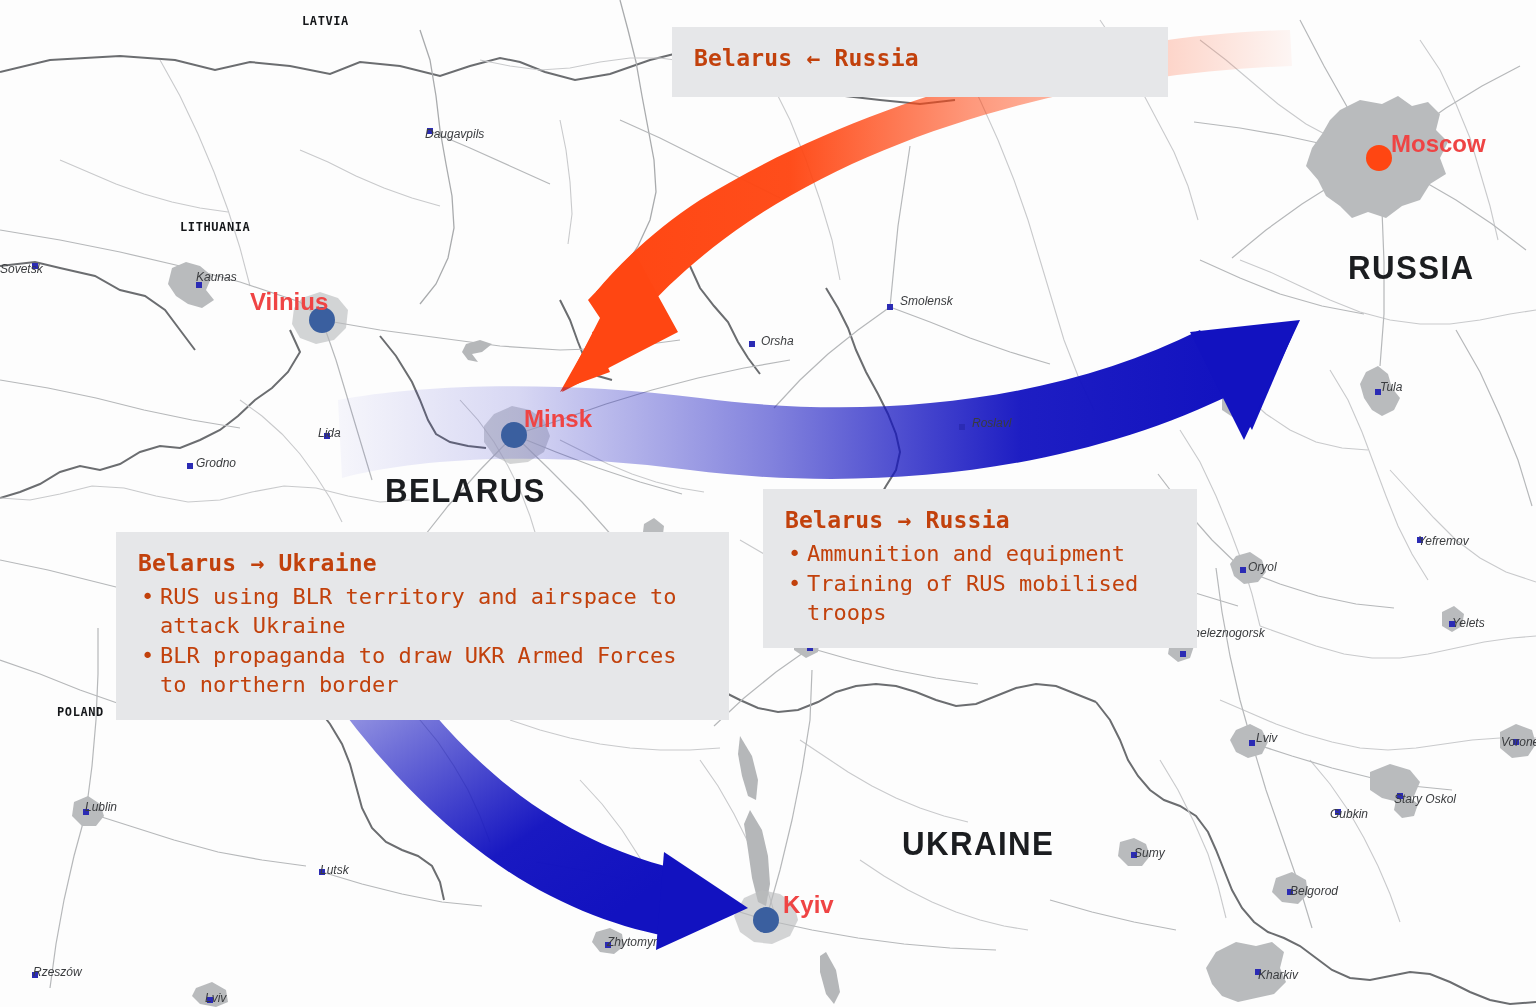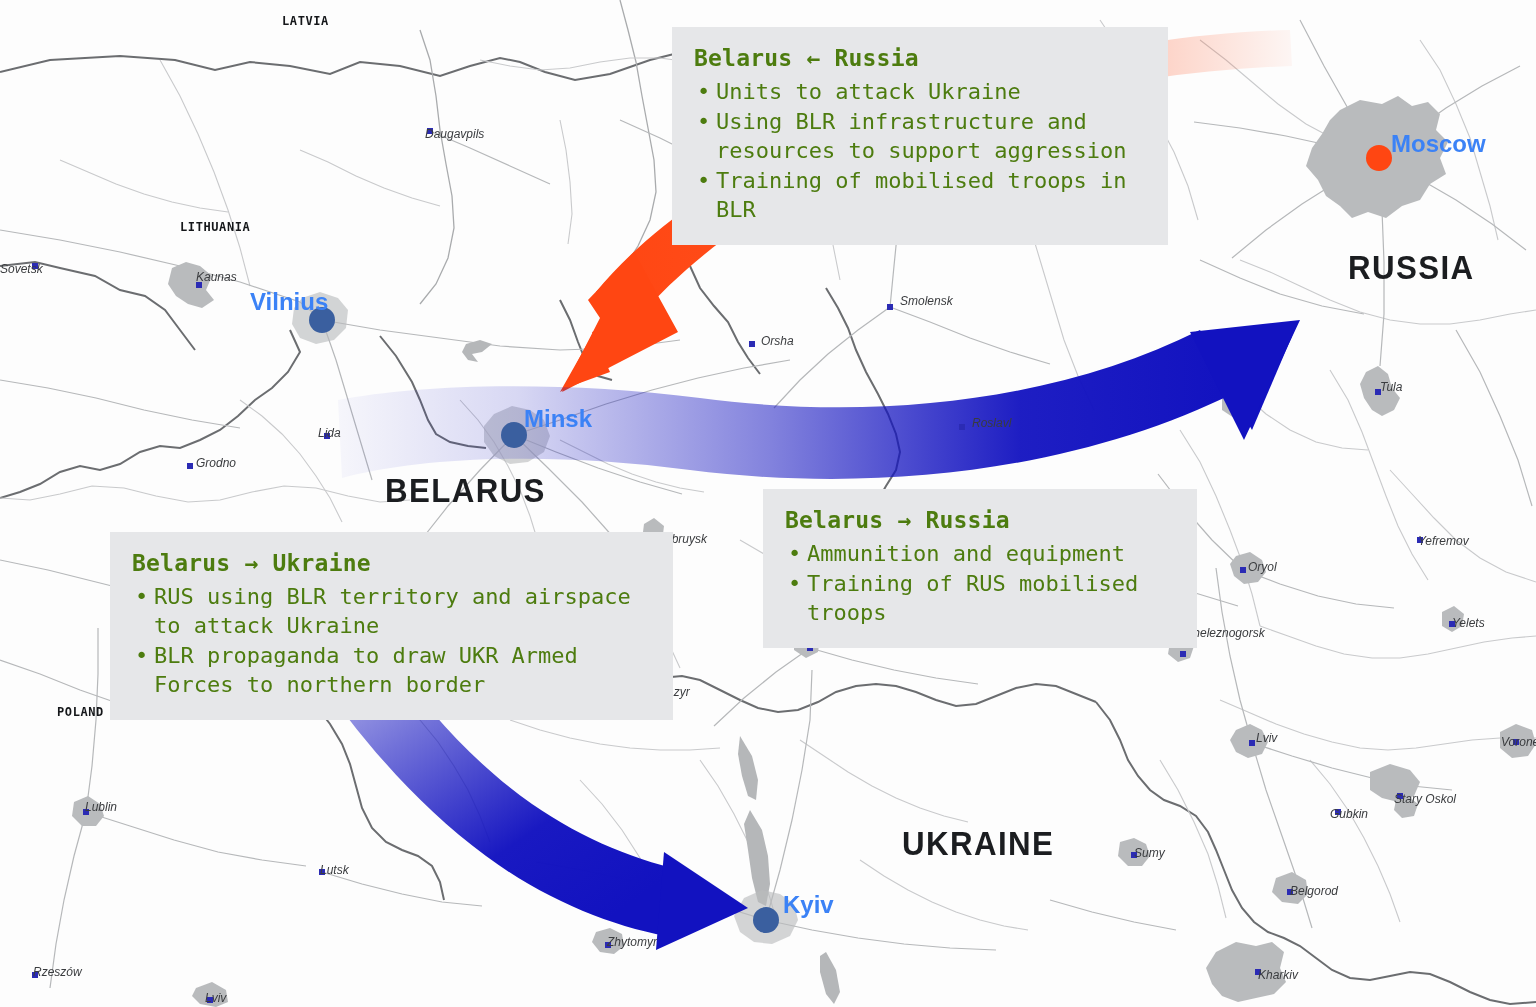--- a/index.html
+++ b/index.html
@@ -50,21 +50,21 @@
     font-size: 34px;
     letter-spacing: 1.5px;
     color: #1b1d20;
     transform: scaleX(0.92);
     transform-origin: left center;
   }
   .lbl-city-major {
     font-family: "Liberation Sans", sans-serif;
     font-weight: bold;
     font-size: 24px;
-    color: #3b82f6;
+    color: #ef4444;
   }
   .lbl-city-minor {
     font-family: "Liberation Sans", sans-serif;
     font-style: italic;
     font-size: 12px;
     color: #3a3c3f;
   }
 
   
   .dot-major {
@@ -87,21 +87,21 @@
     background: #2b2bb4;
     transform: translate(-50%, -50%);
   }
 
   
   .callout {
     position: absolute;
     background: #e6e7e9;
     padding: 18px 22px 20px 22px;
     font-family: "DejaVu Sans Mono", monospace;
-    color: #4d7c0f;
+    color: #c2410c;
   }
   .callout-title {
     font-weight: bold;
     font-size: 23px;
     letter-spacing: 0.2px;
     margin-bottom: 6px;
     white-space: nowrap;
   }
   .callout ul {
     margin: 0;
@@ -329,21 +329,21 @@
                L690,872
                C640,862 584,840 532,804
                C438,738 368,636 320,536
                Z"></path>
       <path fill="#1212c0" d="M744,906 L668,860 L660,944 Z"></path>
       <path fill="#1212c0" d="M748,908 L664,852 L656,950 Z"></path>
     </g>
   </svg>
 
   <div id="layer-countries-minor">
-      <div class="maplabel lbl-country-small" style="left: 282px; top: 14px;">LATVIA</div>
+      <div class="maplabel lbl-country-small" style="left: 302px; top: 14px;">LATVIA</div>
       <div class="maplabel lbl-country-small" style="left: 180px; top: 220px;">LITHUANIA</div>
       <div class="maplabel lbl-country-small" style="left: 57px; top: 705px;">POLAND</div>
     </div>
   <div id="layer-countries-major">
       <div class="maplabel lbl-country-big" style="left: 385px; top: 471px;">BELARUS</div>
       <div class="maplabel lbl-country-big" style="left: 1348px; top: 248px;">RUSSIA</div>
       <div class="maplabel lbl-country-big" style="left: 902px; top: 824px;">UKRAINE</div>
     </div>
   <div id="layer-cities-minor">
       <div class="dot-minor" style="left: 35px; top: 266px;"></div>
@@ -409,28 +409,23 @@
       <div class="dot-major" style="left: 322px; top: 320px;"></div>
       <div class="dot-major" style="left: 766px; top: 920px;"></div>
       <div class="maplabel lbl-city-major" style="left: 1391px; top: 130px;">Moscow</div>
       <div class="maplabel lbl-city-major" style="left: 524px; top: 405px;">Minsk</div>
       <div class="maplabel lbl-city-major" style="left: 250px; top: 288px;">Vilnius</div>
       <div class="maplabel lbl-city-major" style="left: 783px; top: 891px;">Kyiv</div>
     </div>
 
   <div class="callout" id="callout-0" style="left:672px; top:27px; width:496px;">
     <div class="callout-title">Belarus ← Russia</div>
-    <ul>
-        <li>Units to attack Ukraine</li>
-        <li>Using BLR infrastructure and resources to support aggression</li>
-        <li>Training of mobilised troops in BLR</li>
-      </ul>
   </div>
 
-  <div class="callout" id="callout-1" style="left:110px; top:532px; width:563px;">
+  <div class="callout" id="callout-1" style="left:116px; top:532px; width:613px;">
     <div class="callout-title">Belarus → Ukraine</div>
     <ul>
         <li>RUS using BLR territory and airspace to attack Ukraine</li>
         <li>BLR propaganda to draw UKR Armed Forces to northern border</li>
       </ul>
   </div>
 
   <div class="callout" id="callout-2" style="left:763px; top:489px; width:434px;">
     <div class="callout-title">Belarus → Russia</div>
     <ul>

